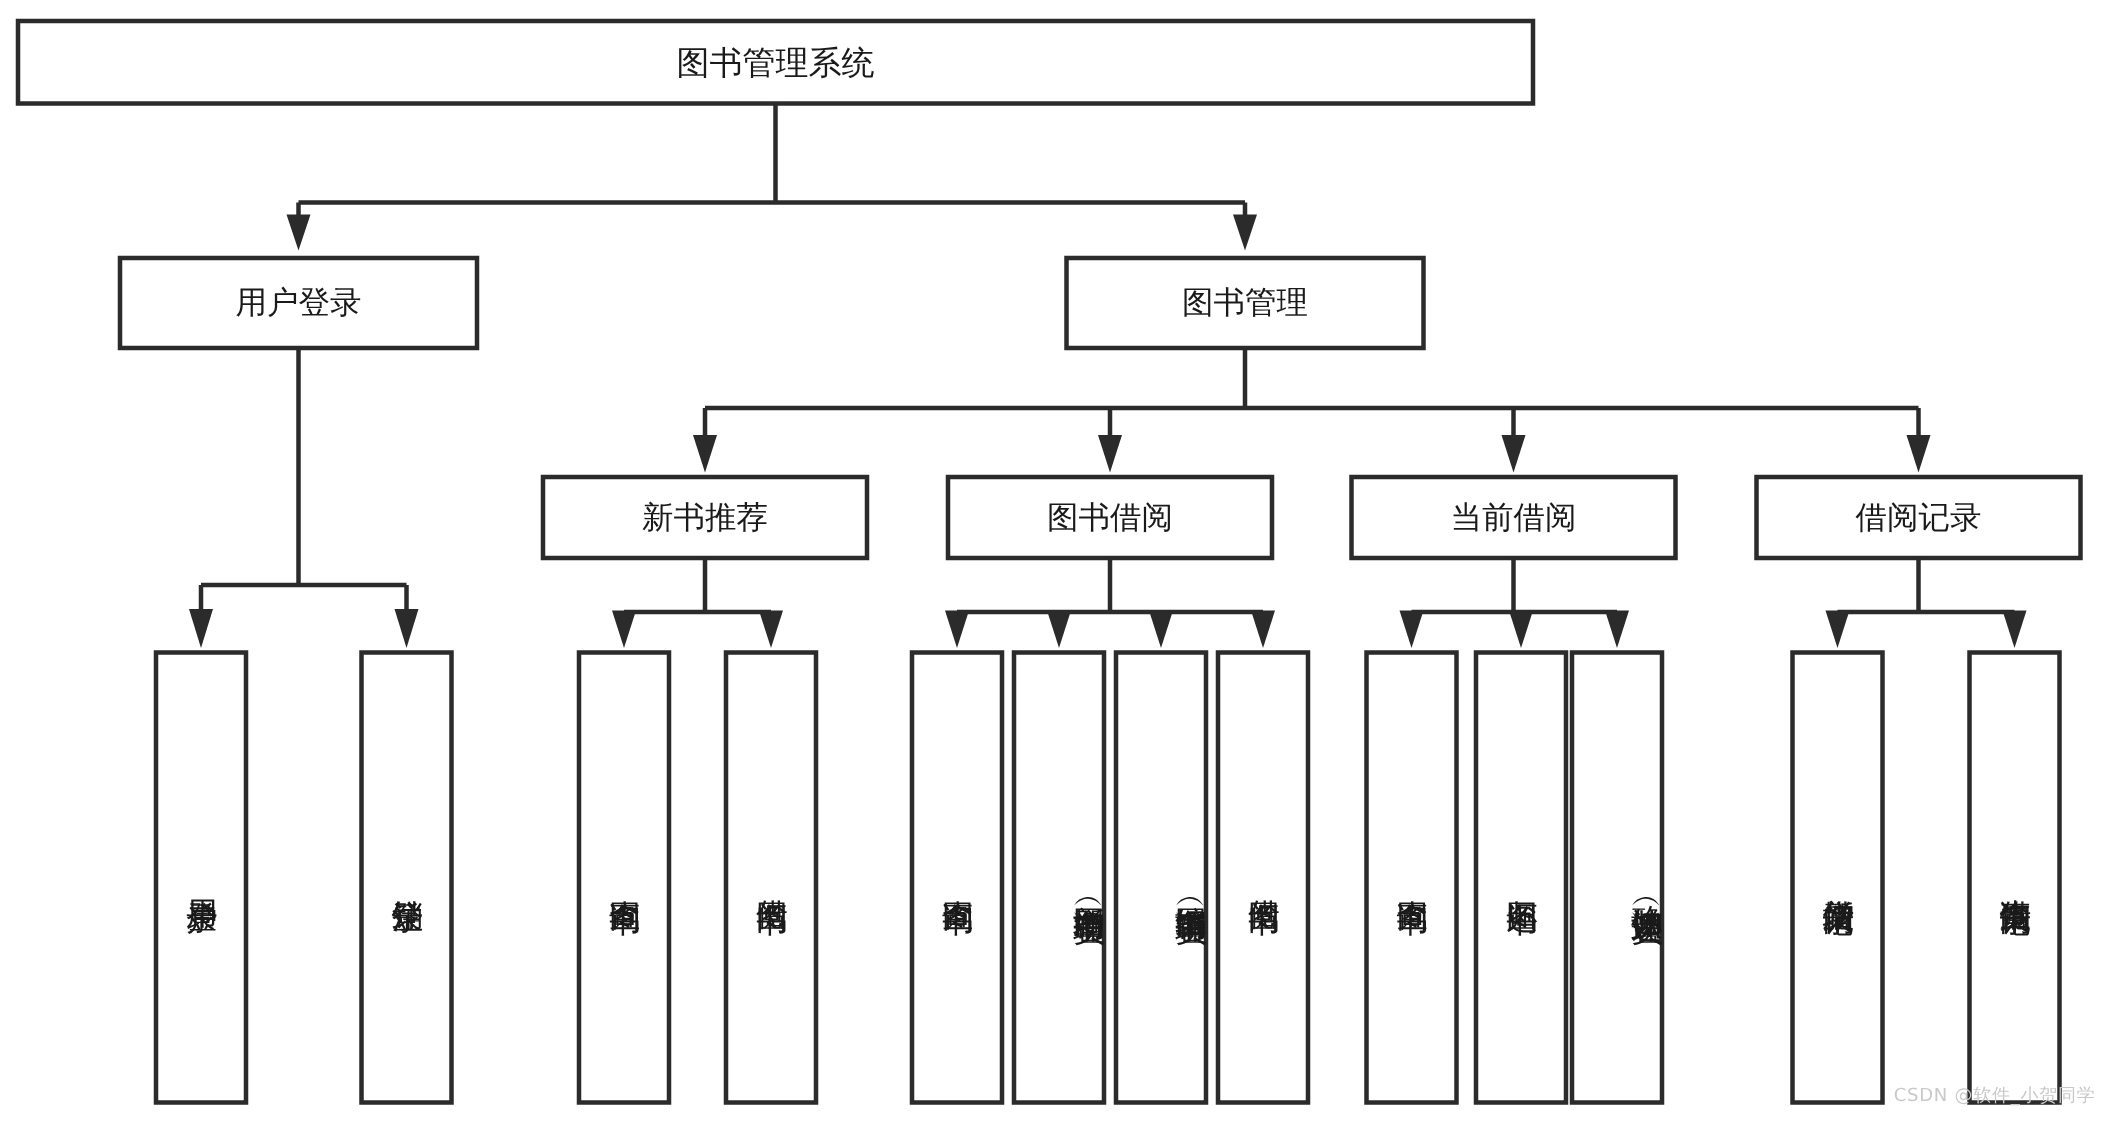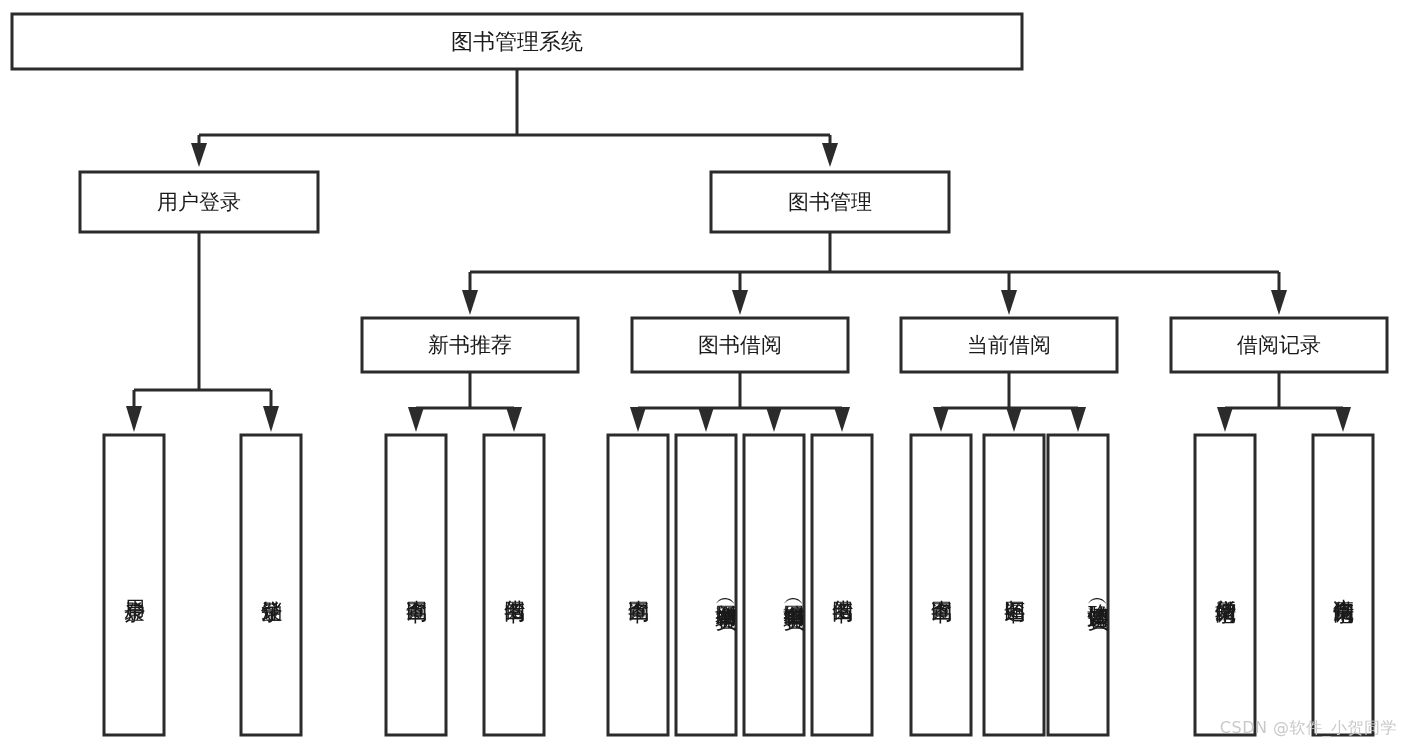--- a/index.html
+++ b/index.html
@@ -69,21 +69,21 @@
     align-items: center;
     justify-content: center;
     white-space: nowrap;
     pointer-events: none;
   }
   .watermark {
     position: absolute;
     right: 8px;
     bottom: 8px;
     font-family: "DejaVu Sans", "Liberation Sans", sans-serif;
-    font-size: 16px;
+    font-size: 12px;
     color: #c9c9c9;
     letter-spacing: 0.5px;
     user-select: none;
   }
 </style>
 </head>
 <body>
 
 <div id="diagram-root">
 

